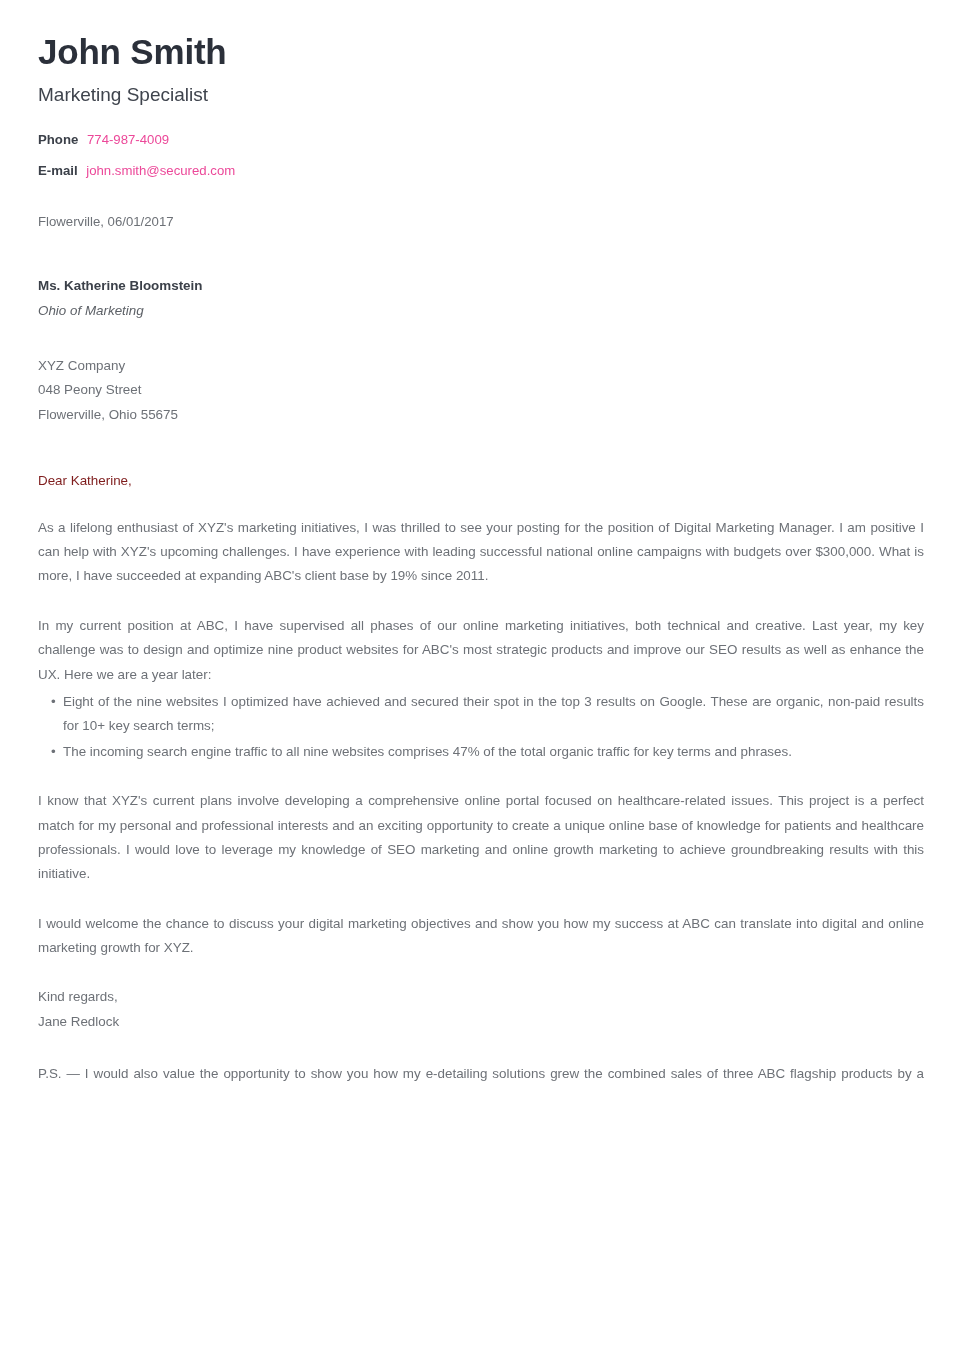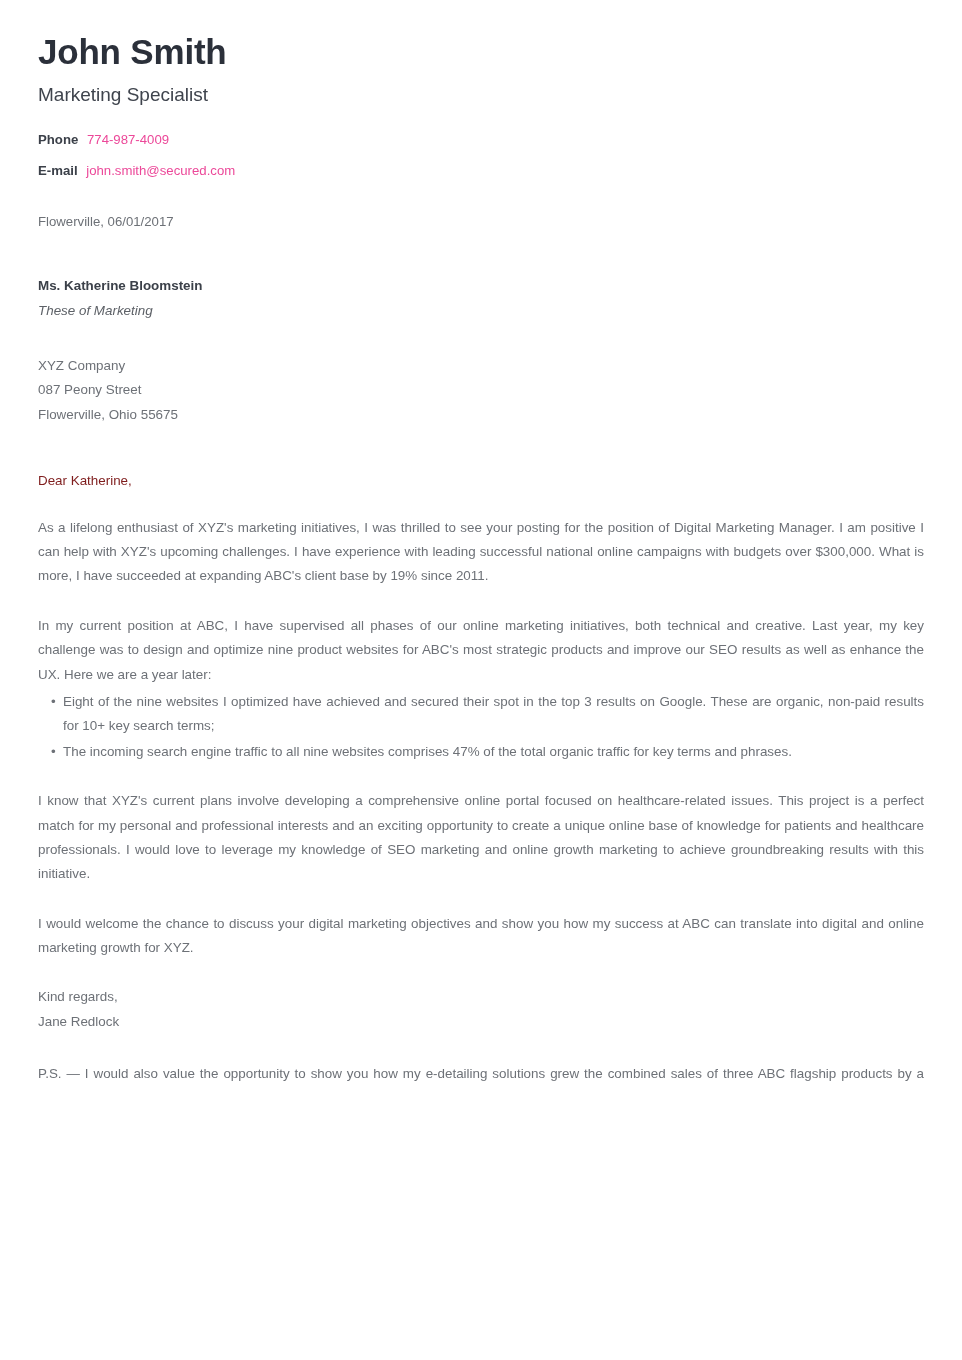--- a/index.html
+++ b/index.html
@@ -176,24 +176,24 @@
     <div class="contact-row">
       <span class="contact-label">E-mail</span>
       <span class="contact-value">john.smith@secured.com</span>
     </div>
   </div>
 
   <div class="letter-date">Flowerville, 06/01/2017</div>
 
   <div class="recipient">
     <div class="recipient-name">Ms. Katherine Bloomstein</div>
-    <div class="recipient-title">These of Marketing</div>
+    <div class="recipient-title">Ohio of Marketing</div>
     <div class="recipient-address">
       <div>XYZ Company</div>
-      <div>087 Peony Street</div>
+      <div>048 Peony Street</div>
       <div>Flowerville, Ohio 55675</div>
     </div>
   </div>
 
   <div class="salutation">Dear Katherine,</div>
 
   <div class="body-copy">
     <p class="body-paragraph">As a lifelong enthusiast of XYZ's marketing initiatives, I was thrilled to see your posting for the position of Digital Marketing Manager. I am positive I can help with XYZ's upcoming challenges. I have experience with leading successful national online campaigns with budgets over $300,000. What is more, I have succeeded at expanding ABC's client base by 19% since 2011.</p>
     <p class="body-paragraph">In my current position at ABC, I have supervised all phases of our online marketing initiatives, both technical and creative. Last year, my key challenge was to design and optimize nine product websites for ABC's most strategic products and improve our SEO results as well as enhance the UX. Here we are a year later:</p>
 

